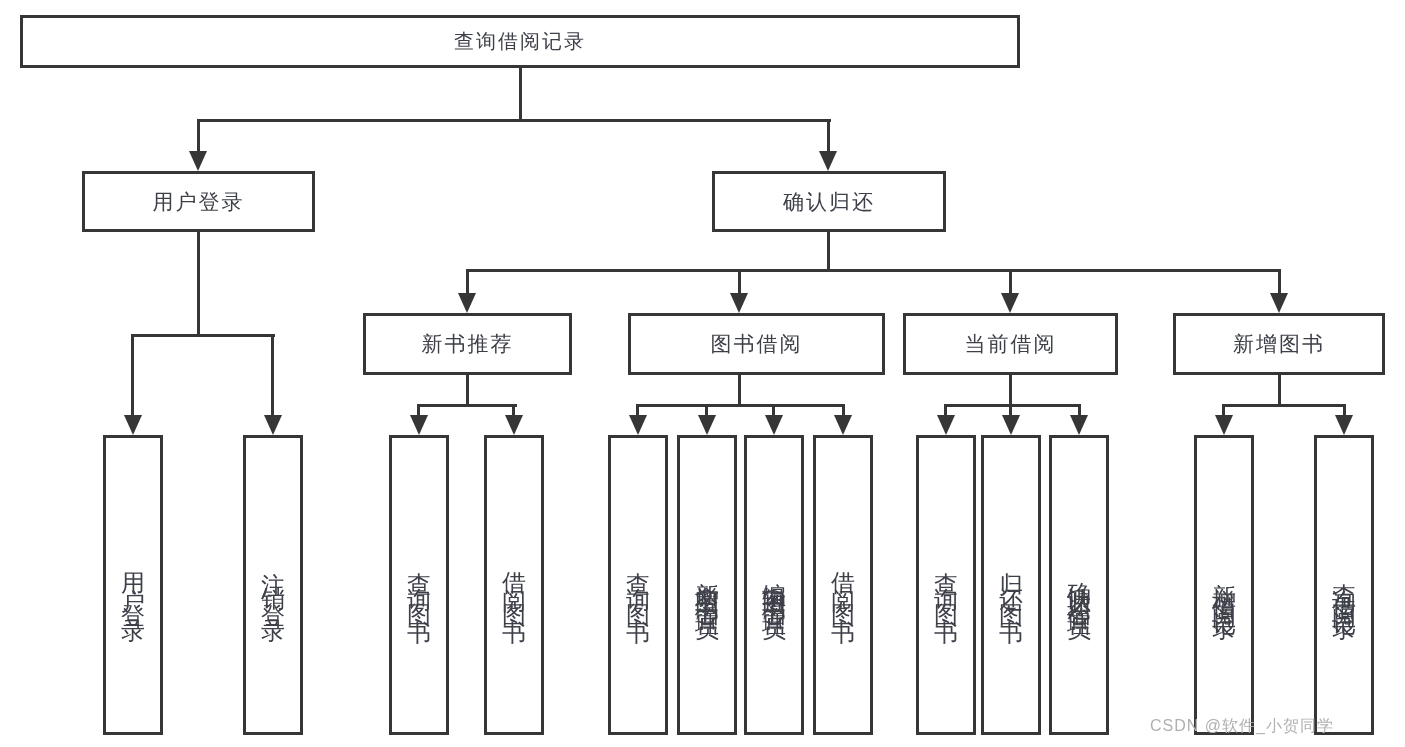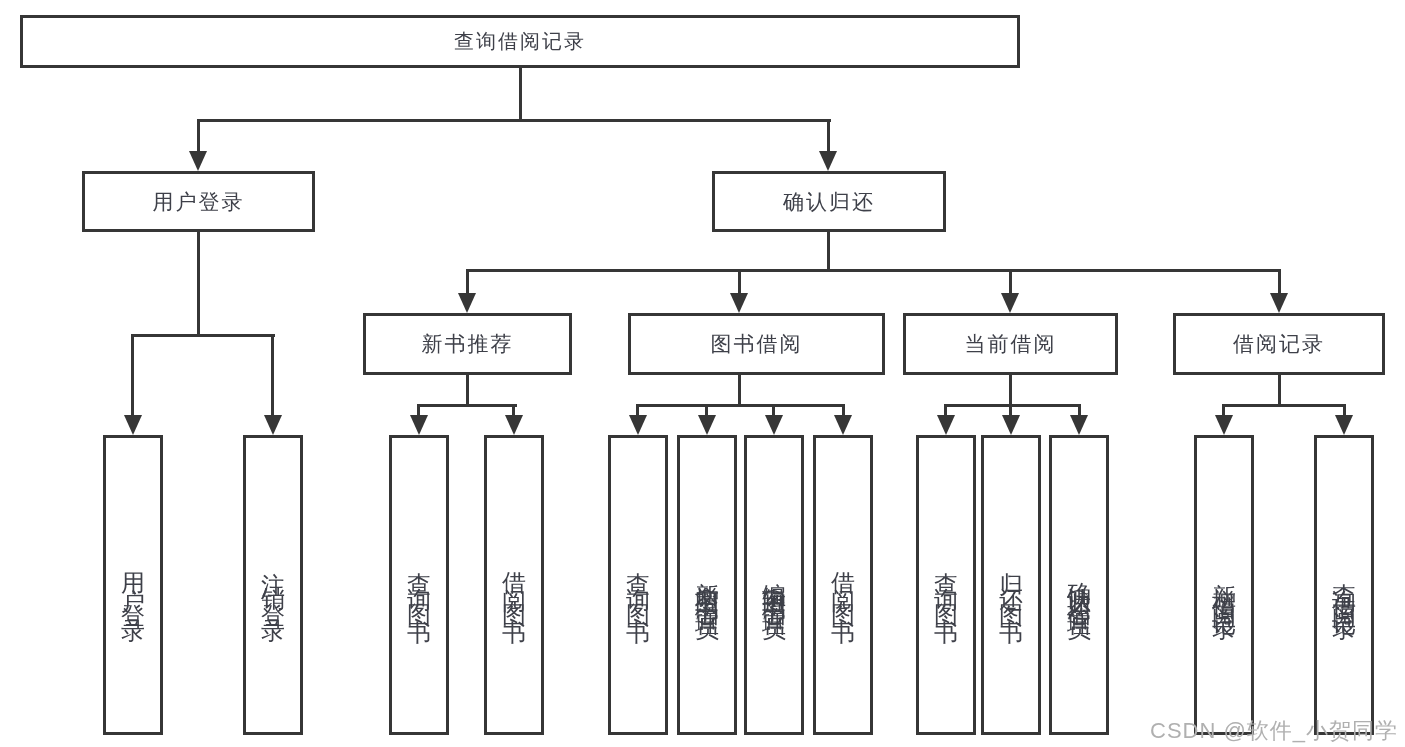--- a/index.html
+++ b/index.html
@@ -28,38 +28,38 @@
   .ls4{letter-spacing:16px;}
   .ls6{letter-spacing:7px;}
   .ls9{letter-spacing:5px;}
   
   .vl{position:absolute;width:3px;background:var(--line,#363636);}
   .hl{position:absolute;height:3px;background:var(--line,#363636);}
   .ar{position:absolute;width:0;height:0;
       border-left:9px solid transparent;border-right:9px solid transparent;
       border-top:20px solid var(--line,#363636);}
   .watermark{
-    position:absolute;left:1150px;top:716px;font-size:22px;
+    position:absolute;left:1150px;top:716px;font-size:16px;
     color:var(--watermark,#b0b0b0);letter-spacing:1px;z-index:5;white-space:nowrap;
   }
 </style>
 </head>
 <body>
 
 <div class="stage">
 
   <div class="hbox root-box" style="left:20px;top:15px;width:1000px;height:53px">查询借阅记录</div>
 
   <div class="hbox" style="left:82px;top:171px;width:233px;height:61px">用户登录</div>
   <div class="hbox" style="left:712px;top:171px;width:234px;height:61px">确认归还</div>
 
   <div class="hbox" style="left:363px;top:313px;width:209px;height:62px">新书推荐</div>
   <div class="hbox" style="left:628px;top:313px;width:257px;height:62px">图书借阅</div>
   <div class="hbox" style="left:903px;top:313px;width:215px;height:62px">当前借阅</div>
-  <div class="hbox" style="left:1173px;top:313px;width:212px;height:62px">借阅记录</div>
+  <div class="hbox" style="left:1173px;top:313px;width:212px;height:62px">新增图书</div>
 
   <div class="leaf ls4" style="left:103px">用户登录</div>
   <div class="leaf ls4" style="left:243px">注销登录</div>
   <div class="leaf ls4" style="left:389px">查询图书</div>
   <div class="leaf ls4" style="left:484px">借阅图书</div>
   <div class="leaf ls4" style="left:608px">查询图书</div>
   <div class="leaf ls9" style="left:677px">新增图书（管理员）</div>
   <div class="leaf ls9" style="left:744px">编辑图书（管理员）</div>
   <div class="leaf ls4" style="left:813px">借阅图书</div>
   <div class="leaf ls4" style="left:916px">查询图书</div>

